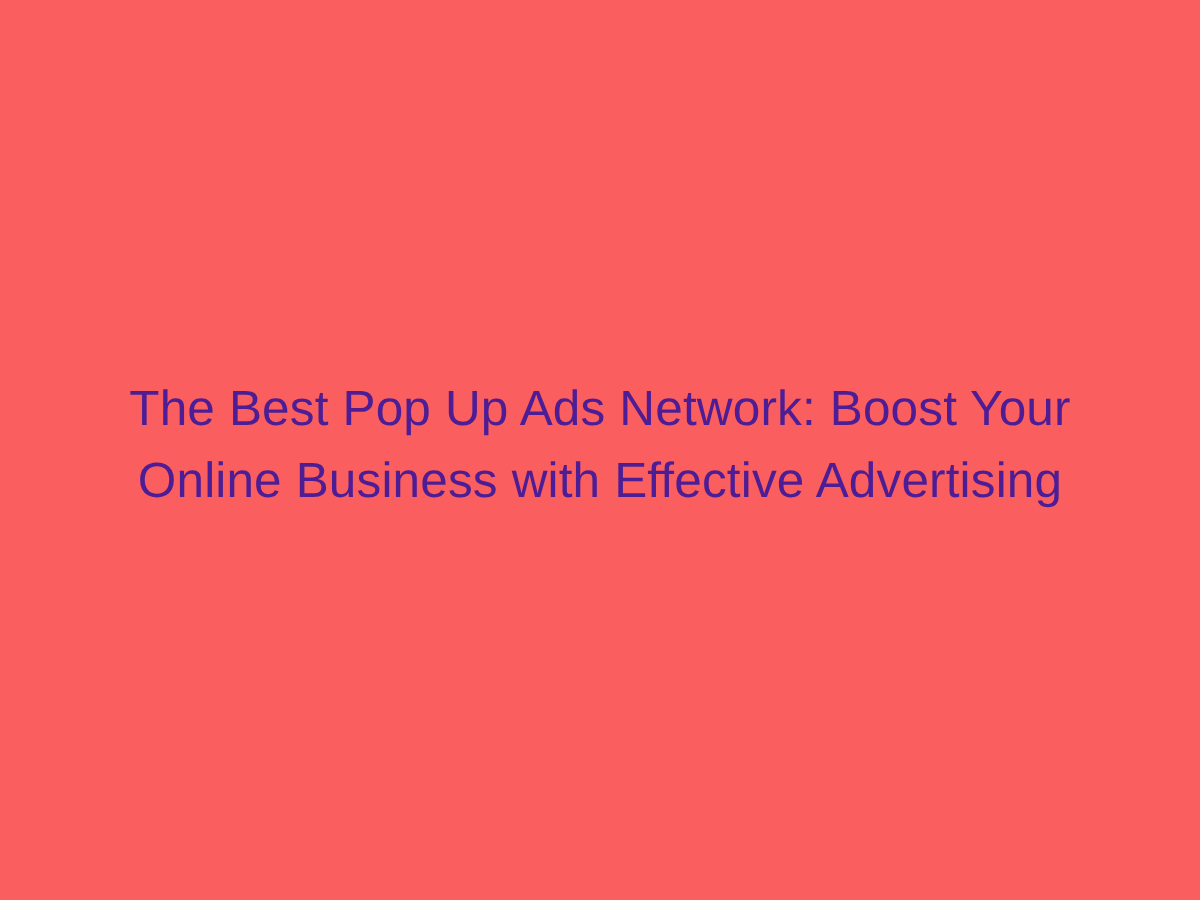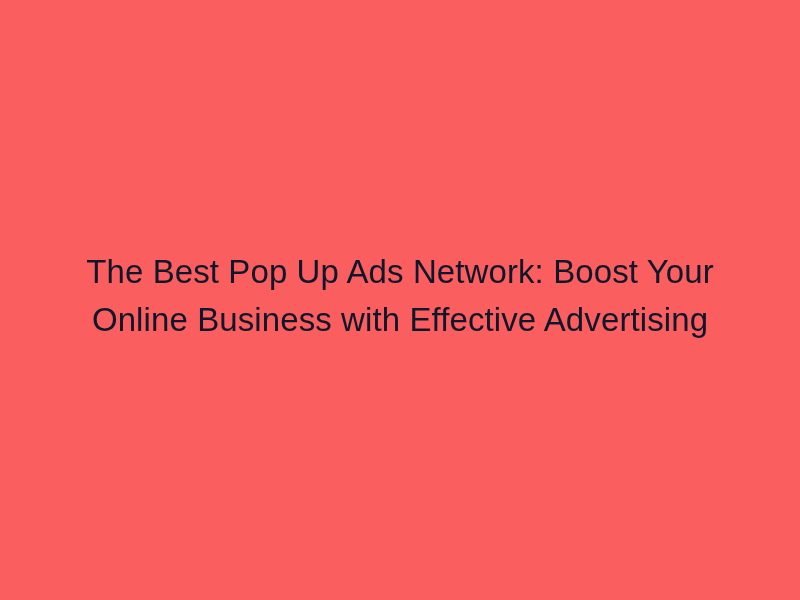--- a/index.html
+++ b/index.html
@@ -49,17 +49,17 @@
     -webkit-font-smoothing: antialiased;
   }
 </style>
 </head>
 <body style="background-color: rgb(251, 94, 94);">
 
 <div id="banner-card" style="background-color: rgb(251, 94, 94);">
 
   <div id="headline-block">
 
-    <h1 id="headline" style="color: #0f172a;">The Best Pop Up Ads Network: Boost Your Online Business with Effective Advertising</h1>
+    <h1 id="headline" style="color: #4c1d95;">The Best Pop Up Ads Network: Boost Your Online Business with Effective Advertising</h1>
 
   </div>
 
 </div>
 
 </body></html>

